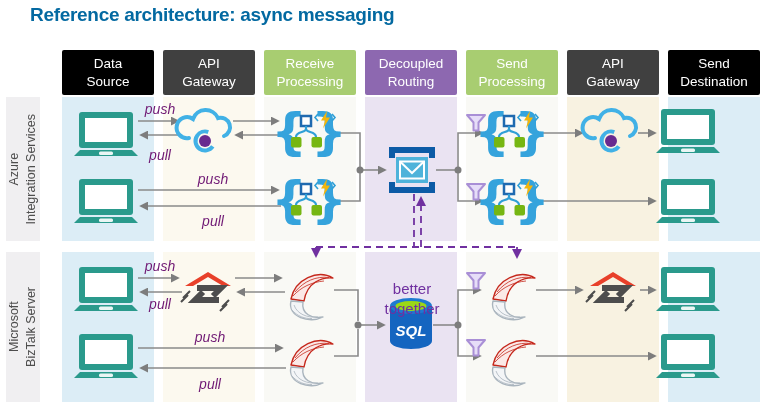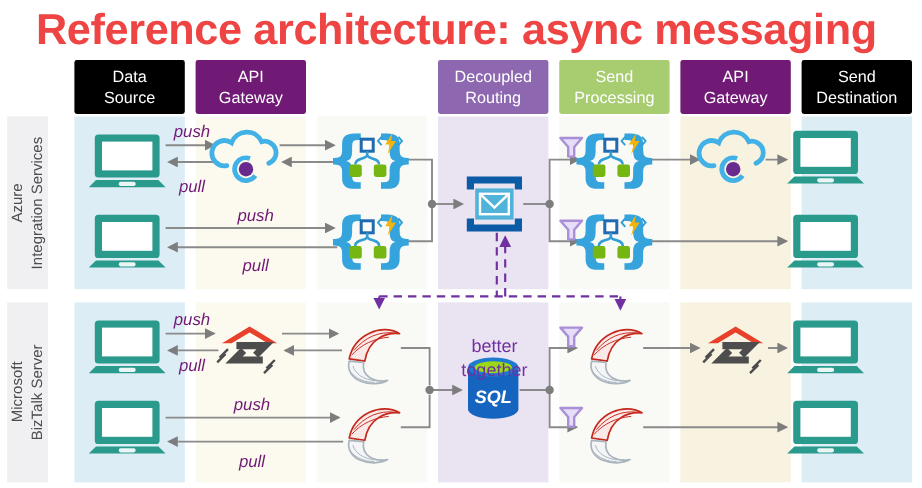--- a/index.html
+++ b/index.html
@@ -1,19 +1,19 @@
 <!DOCTYPE html>
 <html><head>
 <meta charset="utf-8">
 <style>
   html,body{margin:0;padding:0;background:#fff;font-family:"Liberation Sans",sans-serif;}
   .page{position:relative;width:768px;height:407px;background:#fff;overflow:hidden;}
-  .title{position:absolute;left:30px;top:4px;font-size:36px;font-weight:600;color:#ef4444;letter-spacing:-0.3px;}
+  .title{position:absolute;left:30px;top:4px;font-size:19px;font-weight:600;color:#0369a1;letter-spacing:-0.3px;}
   .hdr{position:absolute;top:50px;width:92px;height:45px;border-radius:2px;display:flex;align-items:center;justify-content:center;text-align:center;color:#fff;font-size:13.5px;line-height:1.3;padding:0 9px;box-sizing:border-box;}
-  .hdr-blue{background:#000000;} .hdr-orange{background:#701a75;}
+  .hdr-blue{background:#000000;} .hdr-orange{background:#404040;}
   .hdr-green{background:#a8cd71;} .hdr-purple{background:#8d68b0;}
   .strip{position:absolute;width:92px;}
   .r1{top:97px;height:144px;} .r2{top:252px;height:150px;}
   .c1{background:#dcedf6;} .c2{background:#fcf9ef;} .c3{background:#f9f9f5;}
   .c4{background:#eae3f2;} .c5{background:#f9f9f5;} .c6{background:#f8f2e1;} .c7{background:#dcedf6;}
   .rowlabel{position:absolute;left:6px;width:34px;background:#f0eff1;display:flex;align-items:center;justify-content:center;}
   .rot{writing-mode:vertical-rl;transform:rotate(180deg);text-align:center;font-size:12.5px;color:#4d4d4d;line-height:1.35;}
   .flbl{position:absolute;width:60px;text-align:center;font-size:14px;color:#701a75;font-style:italic;}
   .bt-label{position:absolute;left:364px;top:251px;width:96px;text-align:center;font-size:15px;color:#7030a0;line-height:1.35;font-weight:500;margin-top:28px;}
   svg.overlay{position:absolute;left:0;top:0;}
@@ -35,20 +35,21 @@
   <div class="strip r2 c1" style="left:62px"></div>
   <div class="strip r2 c2" style="left:163px"></div>
   <div class="strip r2 c3" style="left:264px"></div>
   <div class="strip r2 c4" style="left:365px"></div>
   <div class="strip r2 c5" style="left:466px"></div>
   <div class="strip r2 c6" style="left:567px"></div>
   <div class="strip r2 c7" style="left:668px"></div>
 
   <div class="hdr hdr-blue" style="left:62px">Data Source</div>
   <div class="hdr hdr-orange" style="left:163px">API Gateway</div>
+  <div class="hdr hdr-green" style="left:264px">Receive Processing</div>
   <div class="hdr hdr-purple" style="left:365px">Decoupled Routing</div>
   <div class="hdr hdr-green" style="left:466px">Send Processing</div>
   <div class="hdr hdr-orange" style="left:567px">API Gateway</div>
   <div class="hdr hdr-blue" style="left:668px">Send Destination</div>
 
   <div class="rowlabel r1">
     <div class="rot"><span>Azure</span><br>
     <span>Integration Services</span></div>
   </div>
   <div class="rowlabel r2">

